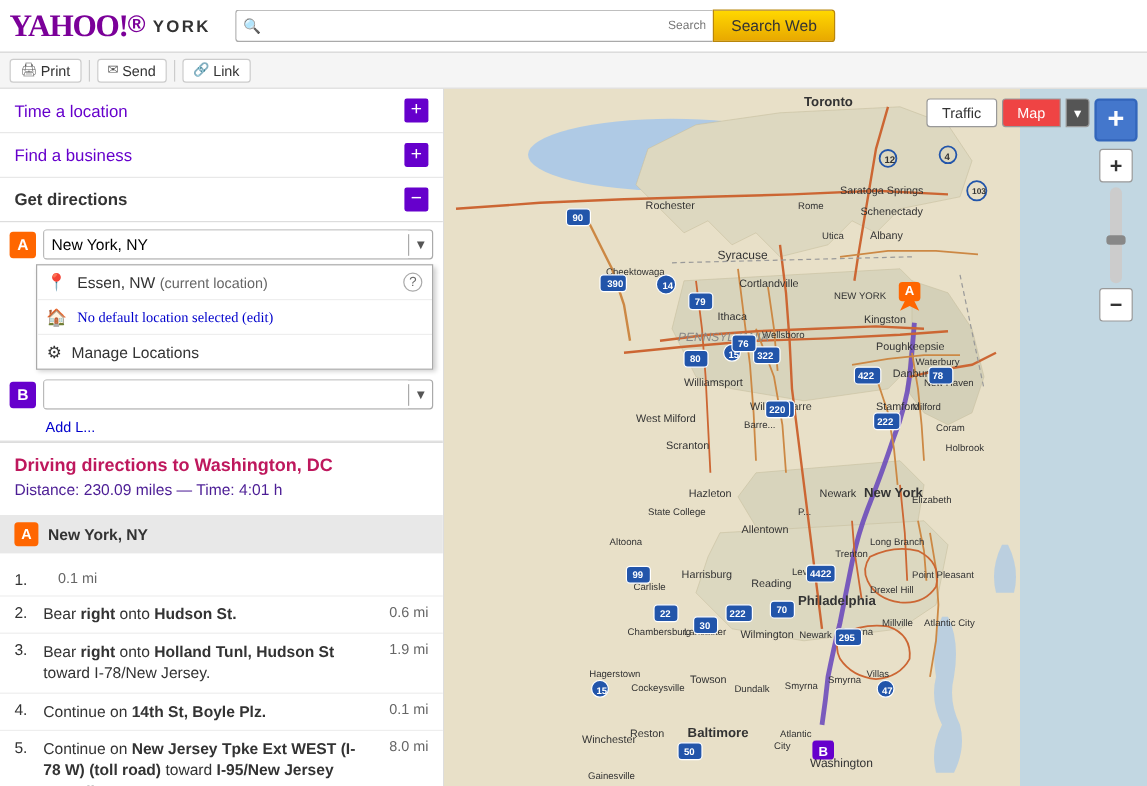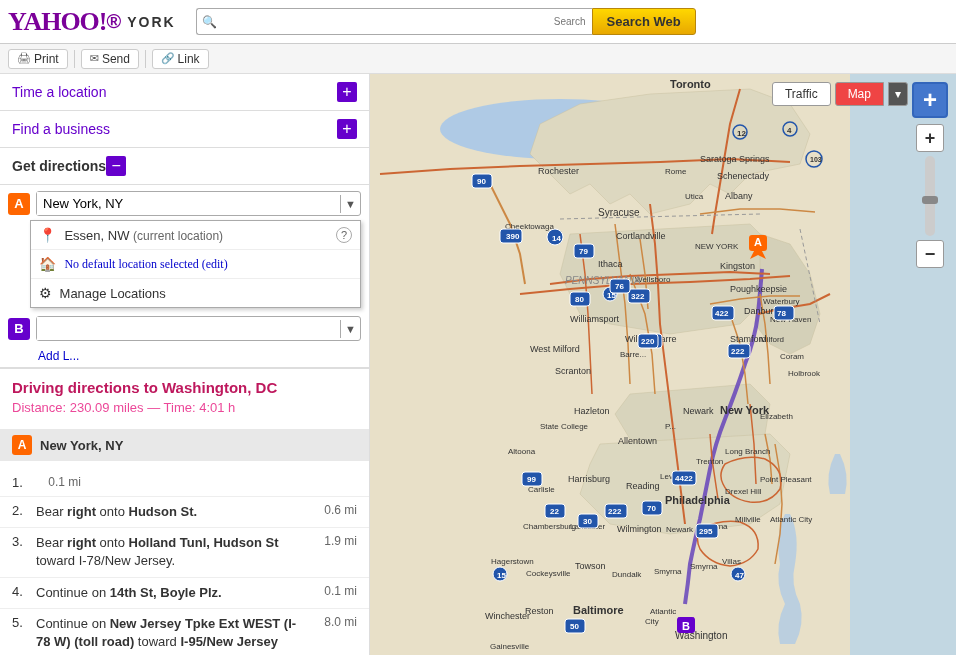--- a/index.html
+++ b/index.html
@@ -58,21 +58,21 @@
       color: #999;
       text-align: right;
     }
     .search-icon-small { color: #aaa; margin-right: 4px; font-size: 12px; }
     #search-btn {
       background: linear-gradient(to bottom, #FFD700, #E8A800);
       border: 1px solid #B8860B;
       border-radius: 0 3px 3px 0;
       padding: 5px 14px;
       font-size: 13px;
-      font-weight: bold;
+      font-weight: normal;
       color: #333;
       cursor: pointer;
       white-space: nowrap;
     }
 
     
     #toolbar {
       display: flex;
       align-items: center;
       background: #f5f5f5;
@@ -142,20 +142,21 @@
       cursor: pointer;
       display: flex;
       align-items: center;
       justify-content: center;
     }
 
     
     .directions-header {
       display: flex;
       align-items: center;
+      justify-content: space-between;
       padding: 8px 12px;
       background: #fff;
       border-bottom: 1px solid #ddd;
     }
     .directions-title {
       font-size: 14px;
       font-weight: bold;
       color: #333;
     }
     .directions-toggle {
@@ -288,21 +289,21 @@
       padding: 10px 12px;
       border-top: 1px solid #ddd;
     }
     .directions-result-title {
       font-size: 15px;
       font-weight: bold;
       color: #be185d;
     }
     .directions-result-meta {
       font-size: 13px;
-      color: #ec4899;
+      color: #4c1d95;
       margin-top: 4px;
     }
 
     
     .route-start {
       display: flex;
       align-items: center;
       gap: 8px;
       background: #e8e8e8;
       padding: 6px 12px;

